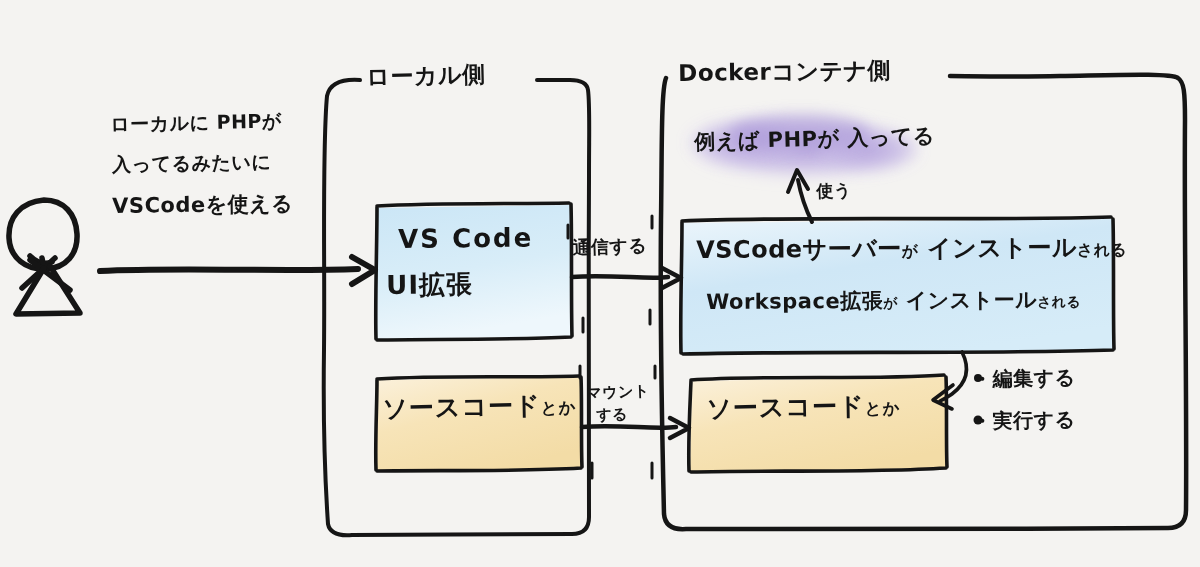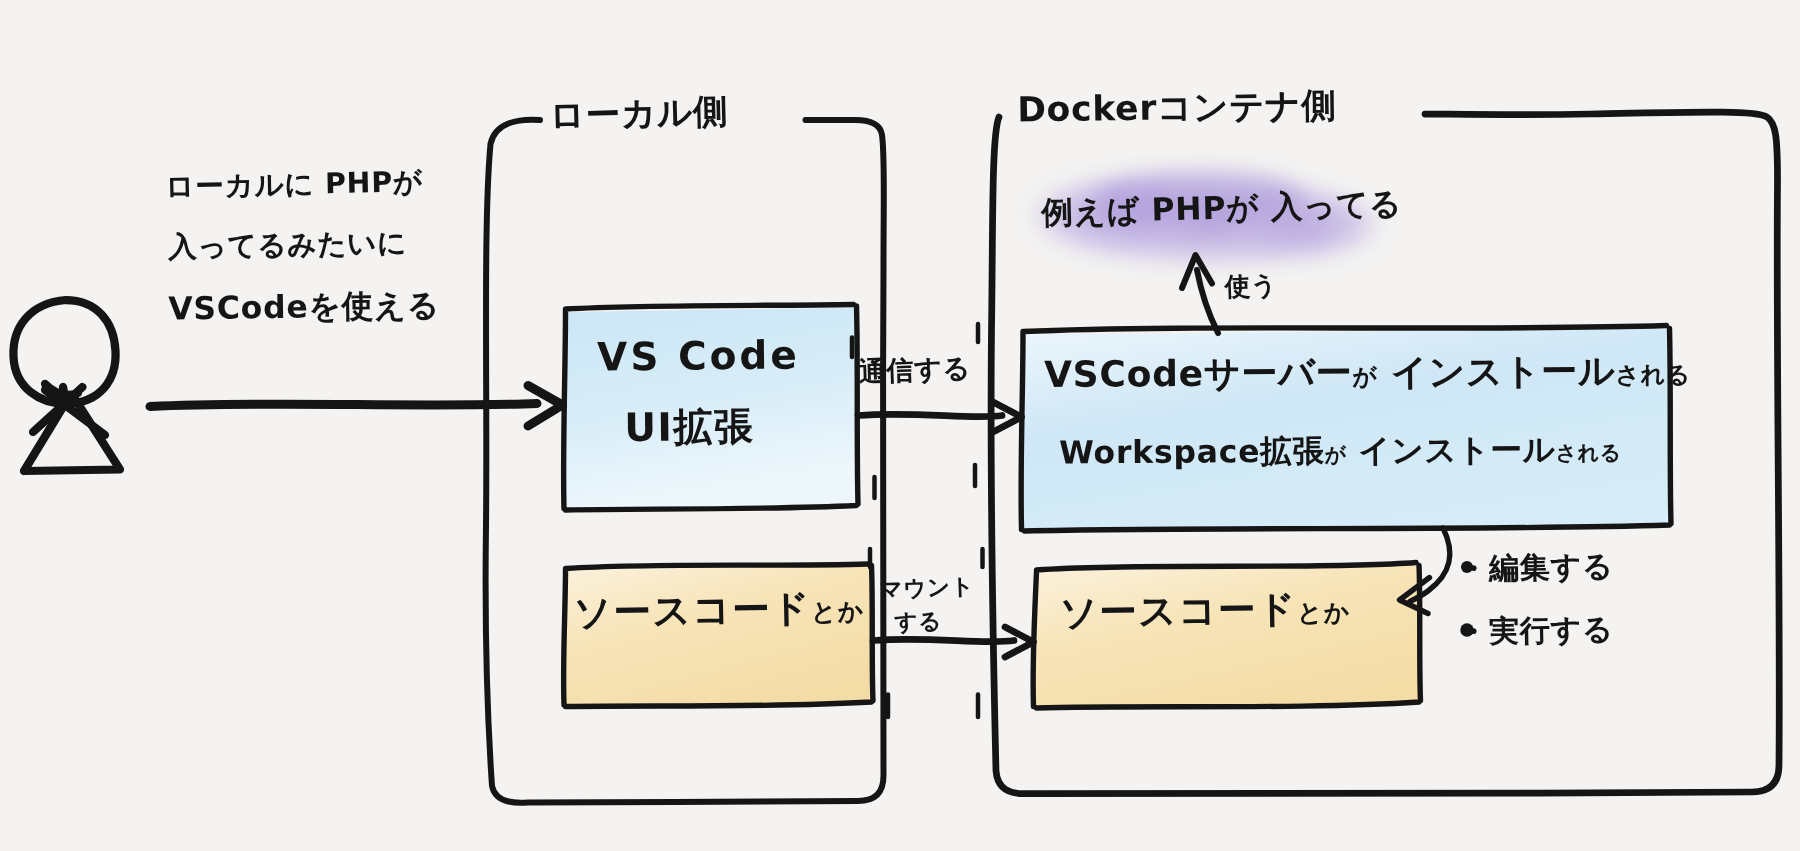--- a/index.html
+++ b/index.html
@@ -44,21 +44,21 @@
   #note-line2 { left: 112px; top: 152px; font-size: 19px; transform: rotate(-1.0deg); }
   #note-line3 { left: 112px; top: 192px; font-size: 21px; transform: rotate(-0.8deg); }
 
   #local-label { left: 366px; top: 62px; font-size: 23px; transform: rotate(-1.5deg); }
   #docker-label { left: 678px; top: 58px; font-size: 23px; transform: rotate(-0.8deg); }
 
   #cloud-text { left: 694px; top: 128px; font-size: 21px; transform: rotate(-1.5deg); }
   #use-label { left: 816px; top: 180px; font-size: 17px; transform: rotate(-2deg); }
 
   #vscode-ui-l1 { left: 398px; top: 224px; font-size: 26px; letter-spacing: 2px; transform: rotate(-0.6deg); }
-  #vscode-ui-l2 { left: 416px; top: 268px; font-size: 26px; letter-spacing: 1px; transform: rotate(-0.6deg); text-align: right; }
+  #vscode-ui-l2 { left: 386px; top: 268px; font-size: 26px; letter-spacing: 1px; transform: rotate(-0.6deg); text-align: right; }
 
   #comm-label { left: 572px; top: 236px; font-size: 18px; transform: rotate(-2deg); }
   #mount-l1 { left: 586px; top: 384px; font-size: 15px; transform: rotate(-2deg); }
   #mount-l2 { left: 596px; top: 406px; font-size: 15px; transform: rotate(-2deg); }
 
   #server-l1 { left: 696px; top: 234px; font-size: 24px; transform: rotate(-0.4deg); }
   #server-l2 { left: 706px; top: 288px; font-size: 21px; transform: rotate(-0.4deg); }
 
   #src-local { left: 382px; top: 392px; font-size: 25px; letter-spacing: 1px; transform: rotate(-1.2deg); }
   #src-docker { left: 706px; top: 392px; font-size: 25px; letter-spacing: 1px; transform: rotate(-1.0deg); }

